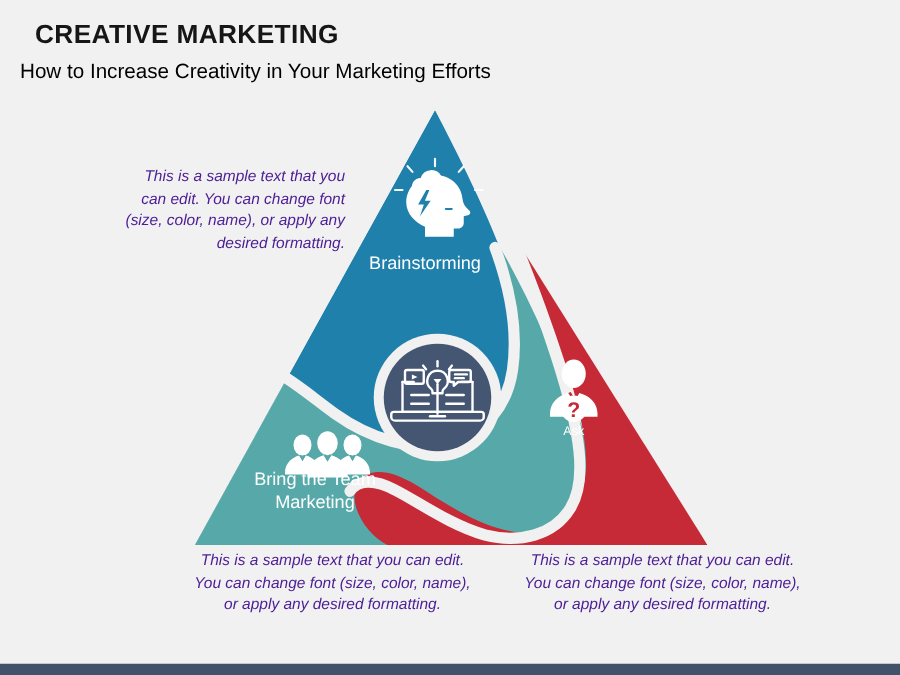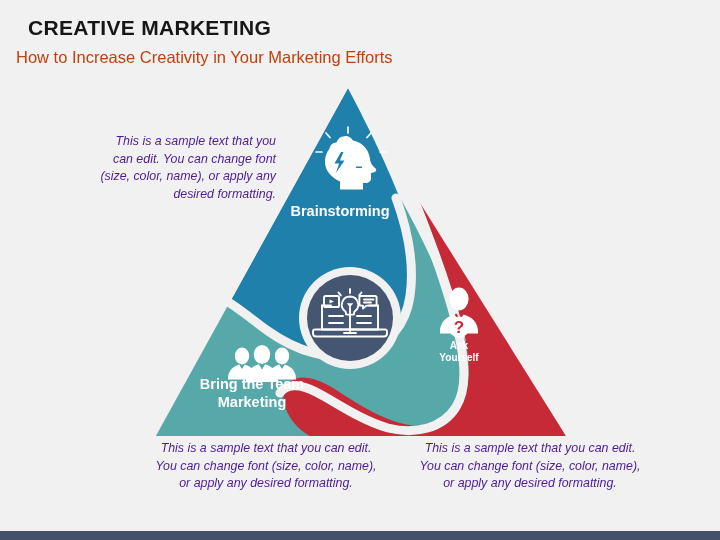--- a/index.html
+++ b/index.html
@@ -27,21 +27,21 @@
     letter-spacing: 0.3px;
     color: #161616;
     white-space: nowrap;
   }
   #subtitle {
     position: absolute;
     left: 16px;
     top: 48px;
     font-size: 16.5px;
     font-weight: normal;
-    color: #c2410c;
+    color: #000000;
     white-space: nowrap;
   }
   
   #bottom-bar {
     position: absolute;
     left: 0;
     bottom: 0;
     width: 720px;
     height: 9px;
     background: #42526b;
@@ -77,21 +77,21 @@
   #caption-bottom-right {
     left: 416px;
     top: 440px;
     width: 228px;
     text-align: center;
   }
   
   .seg-label {
     position: absolute;
     color: #ffffff;
-    font-weight: bold;
+    font-weight: normal;
     text-align: center;
     line-height: 1.22;
     pointer-events: none;
   }
   #label-brainstorming {
     left: 268px;
     top: 203px;
     width: 144px;
     font-size: 14.5px;
   }
@@ -273,21 +273,20 @@
       <ellipse cx="262" cy="354.5" rx="8.2" ry="9.6"></ellipse>
       <path d="M246,380 c0,-8.4 6.4,-14.2 13,-15.8 l3,5 l3,-5 c6.6,1.6 13,7.4 13,15.8 v2 h-32 z"></path>
       <path d="M259,364.2 l3,5 l3,-5 l-1.6,-0.7 l-1.4,3 l-1.4,-3 z" fill="#56a9a8"></path>
     </g>
   </svg>
 
   <div class="seg-label" id="label-brainstorming">Brainstorming</div>
 
   <div class="seg-label" id="label-ask-yourself">
     <div>Ask</div>
-    <div>Yourself</div>
   </div>
 
   <div class="seg-label" id="label-bring-team">
     <div>Bring the Team</div>
     <div>Marketing</div>
   </div>
 
   <div class="caption" id="caption-left">This is a sample text that you can edit. You can change font (size, color, name), or apply any desired formatting.</div>
 
   <div class="caption" id="caption-bottom-left">This is a sample text that you can edit. You can change font (size, color, name), or apply any desired formatting.</div>

